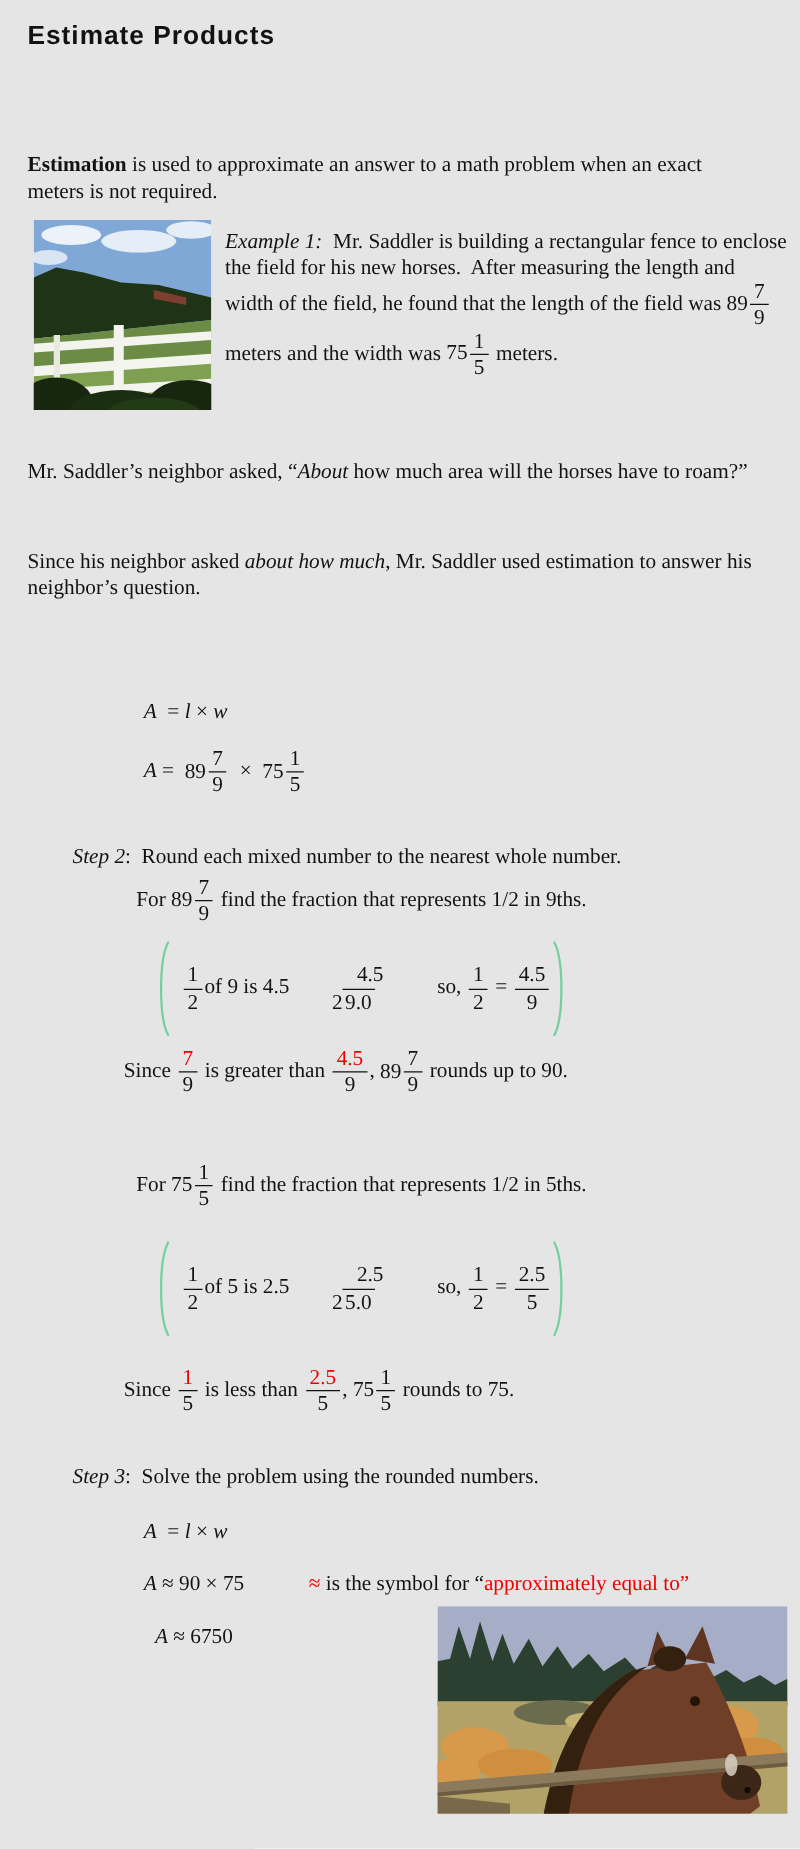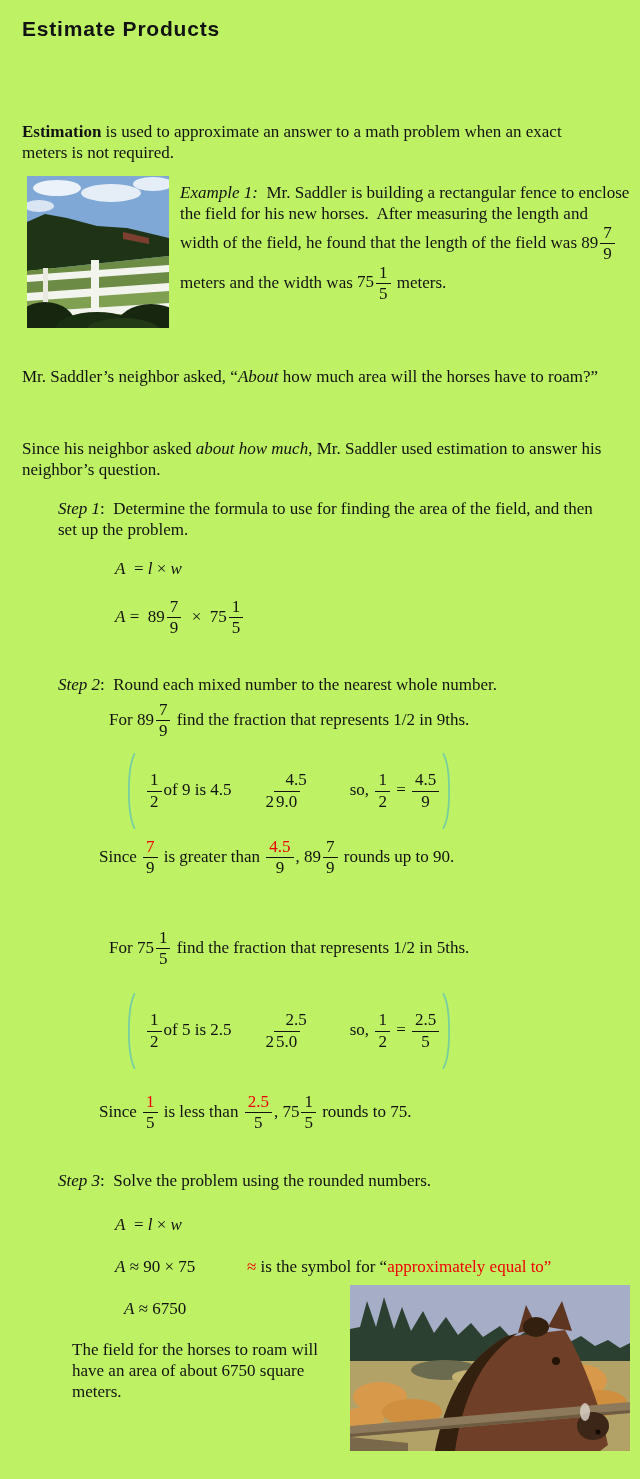--- a/index.html
+++ b/index.html
@@ -1,16 +1,16 @@
 <!DOCTYPE html>
 <html><head>
 <meta charset="utf-8">
 <style>
   html,body{margin:0;padding:0;background:#ffffff;}
-  .page{position:relative;width:640px;height:1479px;background:#bef264;
+  .page{position:relative;width:640px;height:1479px;background:#e5e5e5;
         font-family:"Liberation Serif",serif;font-size:17px;color:#121212;overflow:hidden;}
   .abs{position:absolute;}
   .para{white-space:pre-wrap;line-height:21px;}
   .h1{font-family:"Liberation Sans",sans-serif;font-weight:bold;font-size:21px;
       letter-spacing:0.8px;line-height:1;}
   .it{font-style:italic;}
   .bd{font-weight:bold;}
   .red{color:#ee0000;}
   .mathline{white-space:pre-wrap;line-height:21px;}
   .mi{font-style:italic;}
@@ -67,21 +67,20 @@
       <ellipse cx="96" cy="158" rx="40" ry="16" fill="#223a16"></ellipse>
     </svg>
   </div>
 
   <div class="abs para" style="left:180px;top:182px;width:450px;"><span class="it">Example 1:</span><span>  Mr. Saddler is building a rectangular fence to enclose the field for his new horses.  After measuring the length and width of the field, he found that the length of the field was </span><span class="mixed"><span>89</span><span class="frac"><span class="fr-n">7</span><span class="fr-d">9</span></span></span><span> meters and the width was </span><span class="mixed"><span>75</span><span class="frac"><span class="fr-n">1</span><span class="fr-d">5</span></span></span><span> meters.</span></div>
 
   <div class="abs para" style="left:22px;top:366px;width:582px;"><span>Mr. Saddler’s neighbor asked, “</span><span class="it">About</span><span> how much area will the horses have to roam?”</span></div>
 
   <div class="abs para" style="left:22px;top:438px;width:582px;"><span>Since his neighbor asked </span><span class="it">about how much</span><span>, Mr. Saddler used estimation to answer his neighbor’s question.</span></div>
 
-  <div class="abs para" style="left:58px;top:498px;width:556px;"><span class="it">Step 1</span><span>:  Determine the formula to use for finding the area of the field, and then set up the problem.</span></div>
 
   <div class="abs mathline" style="left:115px;top:558px;"><span class="mi">A</span><span>  = </span><span class="mi">l</span><span> × </span><span class="mi">w</span></div>
 
   <div class="abs mathline" style="left:115px;top:598px;"><span class="mi">A</span><span> =  </span><span class="mixed"><span>89</span><span class="frac"><span class="fr-n">7</span><span class="fr-d">9</span></span></span><span>  ×  </span><span class="mixed"><span>75</span><span class="frac"><span class="fr-n">1</span><span class="fr-d">5</span></span></span></div>
 
   <div class="abs para" style="left:58px;top:674px;width:556px;"><span class="it">Step 2</span><span>:  Round each mixed number to the nearest whole number.</span></div>
 
   <div class="abs forline" style="left:109px;top:701px;width:520px;"><span>For </span><span class="mixed"><span>89</span><span class="frac"><span class="fr-n">7</span><span class="fr-d">9</span></span></span><span> find the fraction that represents 1/2 in 9ths.</span></div>
 
   <div class="abs bracket-row" style="left:123px;top:752px;">
@@ -145,15 +144,14 @@
       <circle cx="206" cy="76" r="4" fill="#241408"></circle>
       <polygon points="0,141 280,117 280,128 0,152" fill="#8d795b"></polygon>
       <polygon points="0,149 280,125 280,128 0,152" fill="#6e5c42"></polygon>
       <polygon points="0,152 58,158 58,166 0,166" fill="#7a684a"></polygon>
       <ellipse cx="243" cy="141" rx="16" ry="14" fill="#3c2617"></ellipse>
       <ellipse cx="235" cy="127" rx="5" ry="9" fill="#d8d0c4" opacity="0.85"></ellipse>
       <circle cx="248" cy="147" r="2.5" fill="#120a05"></circle>
     </svg>
   </div>
 
-  <div class="abs para" style="left:72px;top:1339px;width:258px;">The field for the horses to roam will have an area of about 6750 square meters.</div>
 
 </div>
 
 </body></html>

